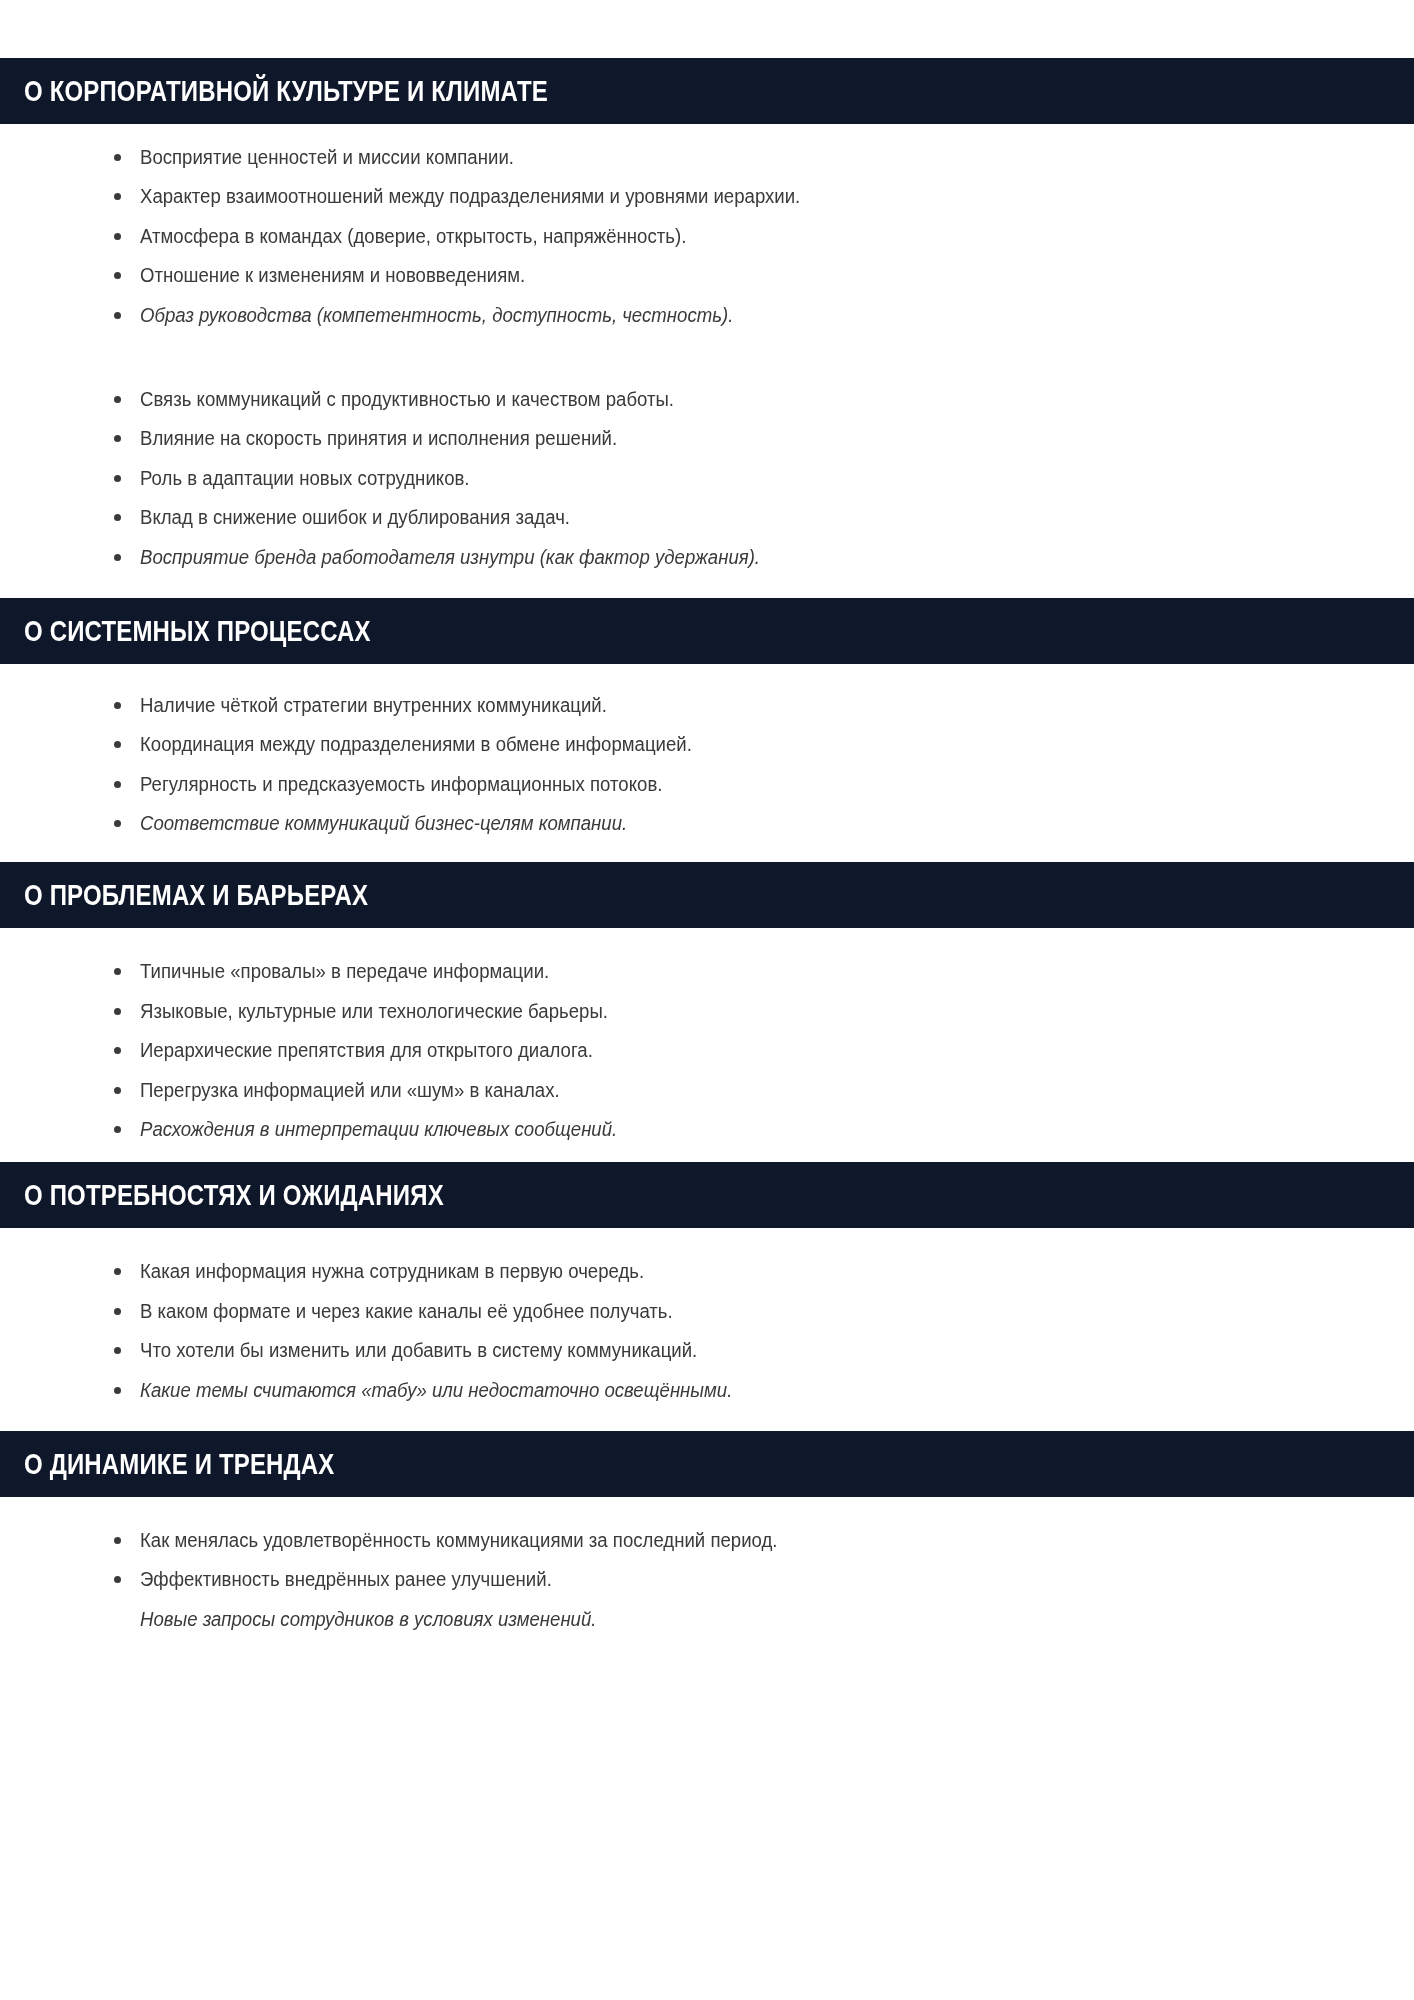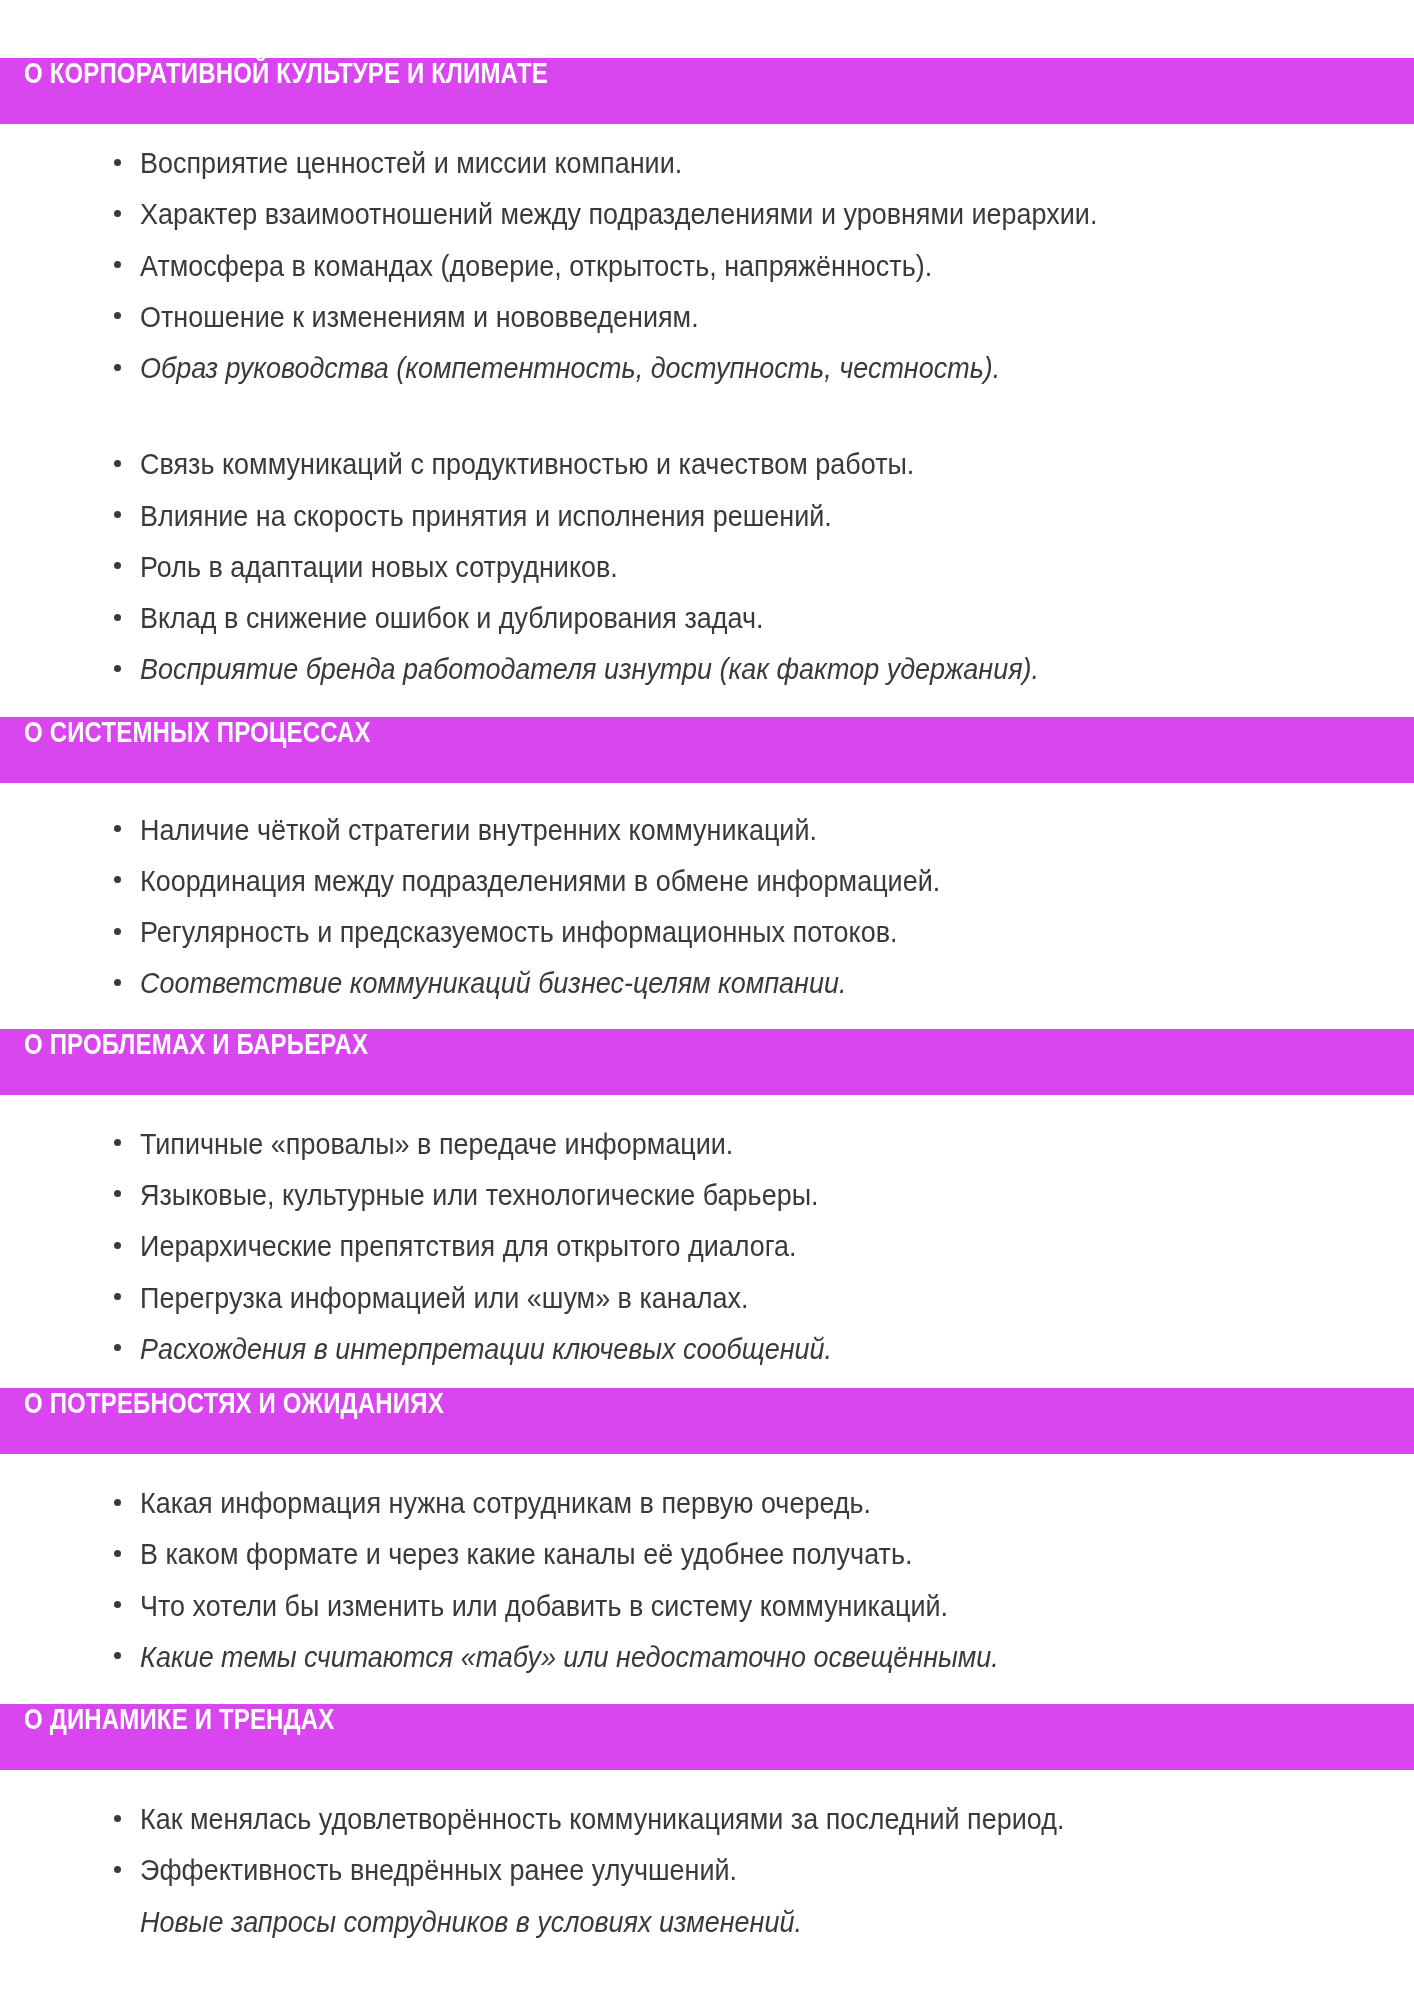--- a/index.html
+++ b/index.html
@@ -19,25 +19,25 @@
     height: 2000px;
     position: relative;
     background: #ffffff;
     box-sizing: border-box;
     padding-top: 58px;
   }
   .section {
     width: 100%;
   }
   .band {
-    background: #d946ef;
+    background: #0f172a;
     width: 100%;
     height: 66px;
     display: flex;
-    align-items: flex-start;
+    align-items: center;
     box-sizing: border-box;
     padding-left: 24px;
   }
   .band-title {
     color: #ffffff;
     font-family: "Liberation Sans Narrow", "Liberation Sans", "DejaVu Sans", sans-serif;
     font-weight: bold;
     font-size: 30px;
     letter-spacing: 0.2px;
     line-height: 1;
@@ -47,21 +47,21 @@
   }
   .bullets {
     list-style: none;
     margin: 0;
     padding: 0;
     padding-top: 22px;
     padding-bottom: 20px;
   }
   .bullets li {
     position: relative;
-    font-size: 29px;
+    font-size: 20px;
     line-height: 1.32;
     color: #3a3a3a;
     padding-left: 140px;
     margin-bottom: 13px;
     white-space: nowrap;
   }
   .bullets li:last-child { margin-bottom: 0; font-style: italic; }
   .bullets li .bullet-dot {
     position: absolute;
     left: 114px;

